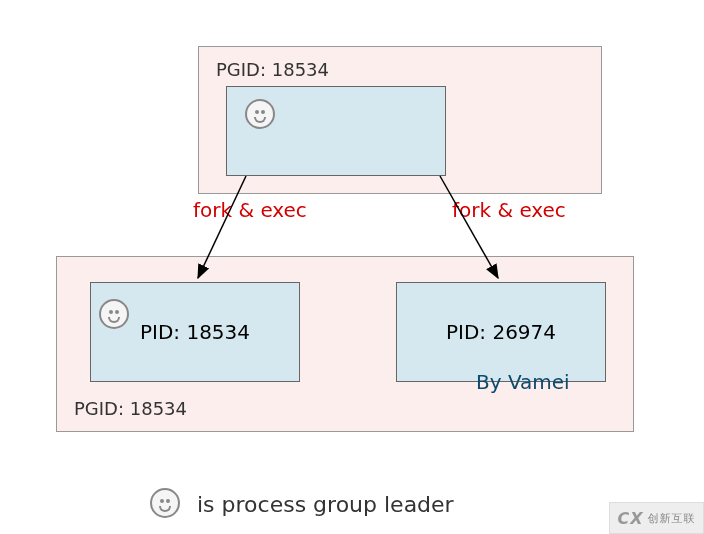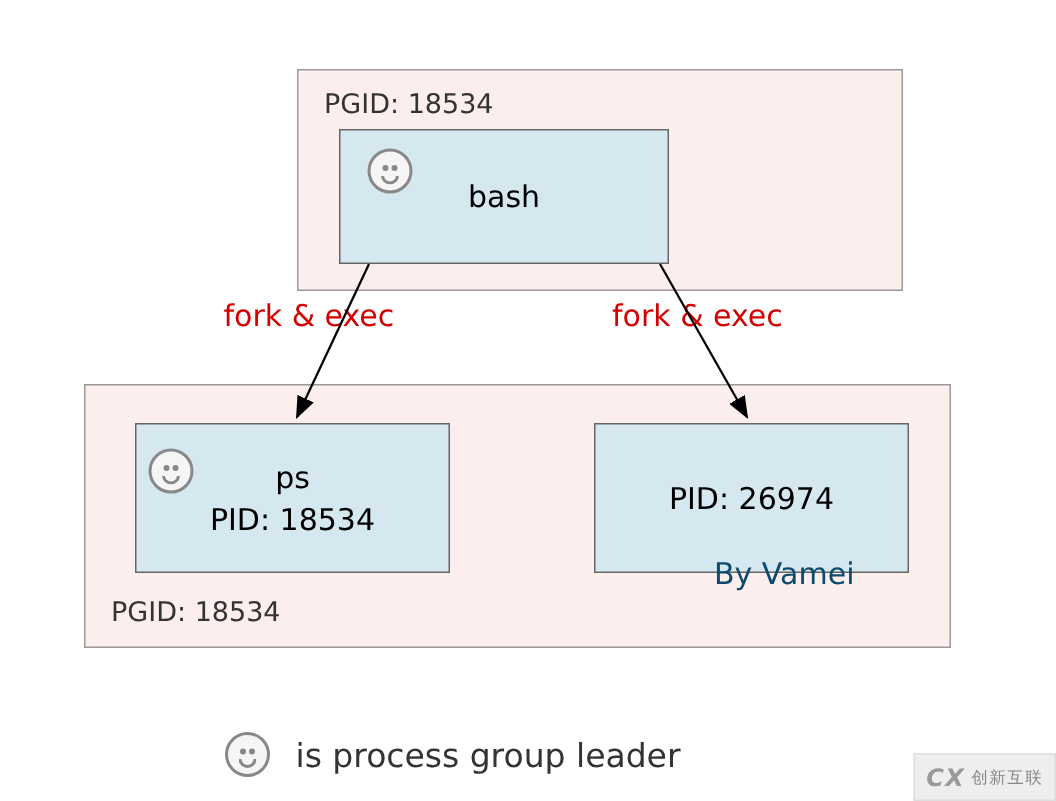--- a/index.html
+++ b/index.html
@@ -29,20 +29,21 @@
   }
   .pgid-label {
     position: absolute;
     font-size: 18px;
     color: #333;
   }
   .fork-label {
     position: absolute;
     font-size: 20px;
     color: #d40000;
+    margin-left: 44px;
   }
   .smiley {
     position: absolute;
     width: 30px;
     height: 30px;
     border: 2px solid #888;
     border-radius: 50%;
     background: #f5f5f5;
   }
   .smiley::before, .smiley::after {
@@ -108,34 +109,32 @@
   }
 </style>
 </head>
 <body>
 
 <div class="group-box" style="left:198px; top:46px; width:404px; height:148px;">
   <div class="pgid-label" style="left:17px; top:12px;">PGID: 18534</div>
 </div>
 
 <div class="proc-box" style="left:226px; top:86px; width:220px; height:90px;">
-  <div>bash</div>
   <div class="smiley" style="left:18px; top:12px;">
     <span class="eye-l"></span>
       <span class="eye-r"></span>
       <span class="mouth"></span>
   </div>
 </div>
 
 <div class="group-box" style="left:56px; top:256px; width:578px; height:176px;">
   <div class="pgid-label" style="left:17px; bottom:12px;">PGID: 18534</div>
 </div>
 
 <div class="proc-box" style="left:90px; top:282px; width:210px; height:100px;">
-  <div>ps</div>
   <div>PID: 18534</div>
   <div class="smiley" style="left:8px; top:16px;">
     <span class="eye-l"></span>
       <span class="eye-r"></span>
       <span class="mouth"></span>
   </div>
 </div>
 
 <div class="proc-box" style="left:396px; top:282px; width:210px; height:100px;">
   <div>PID: 26974</div>

